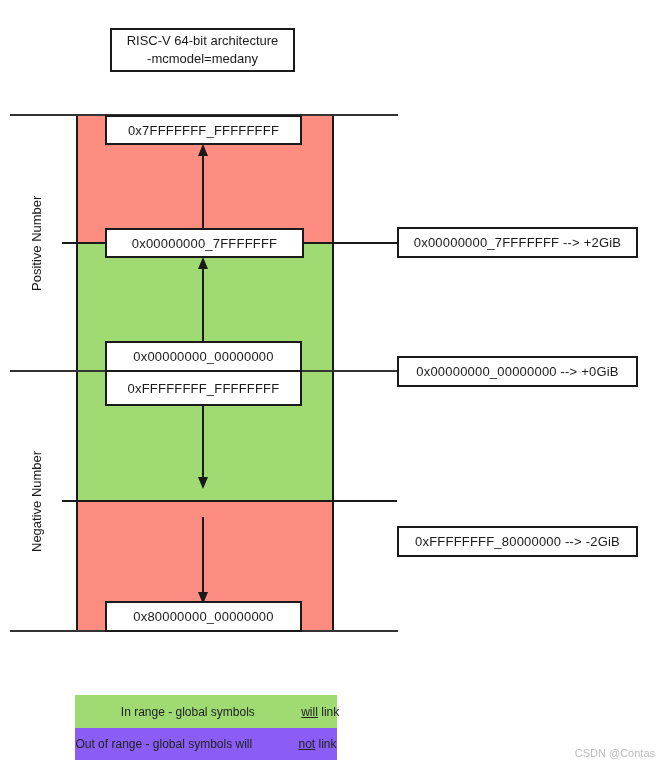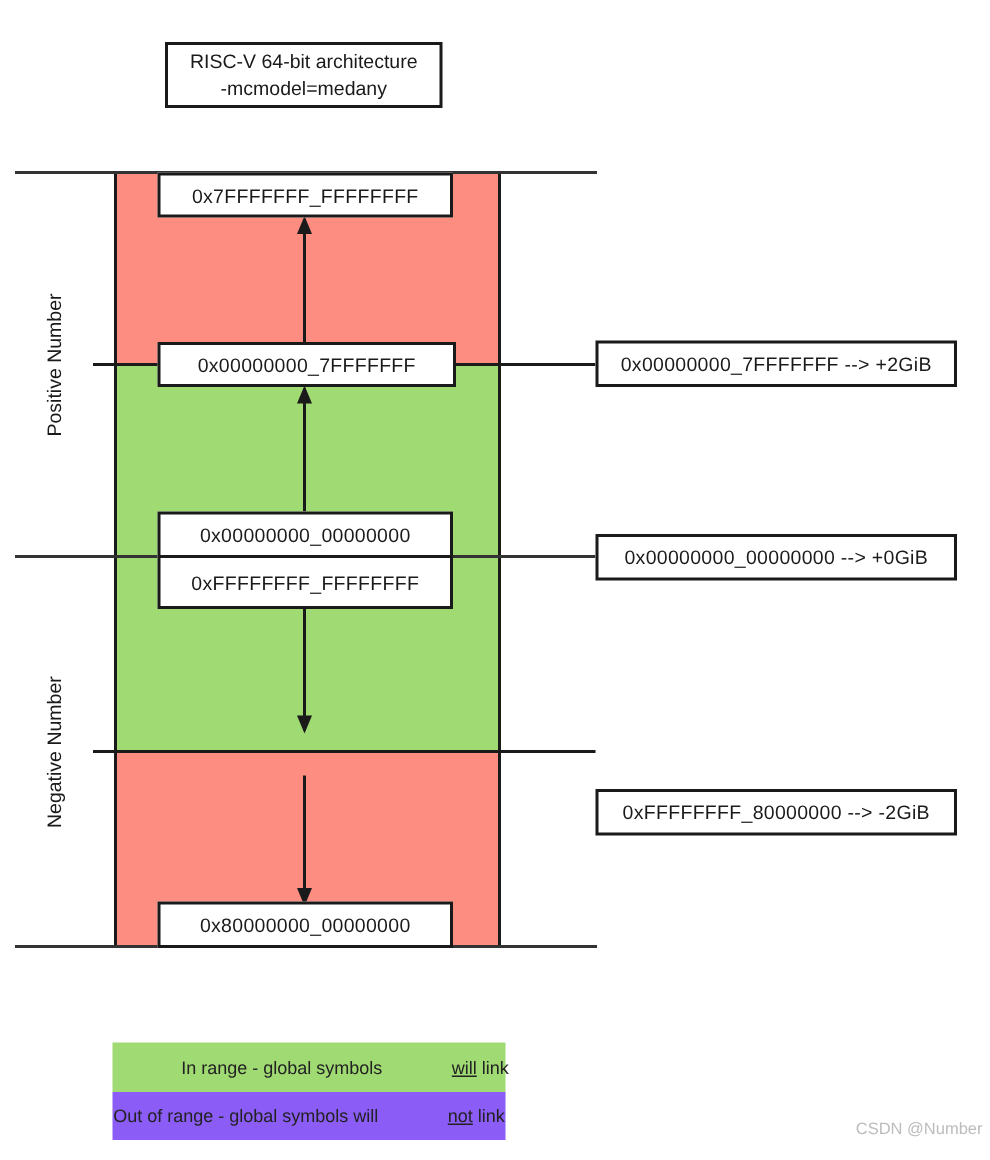--- a/index.html
+++ b/index.html
@@ -109,15 +109,15 @@
 
   <div class="legend">
     <div class="legend-row green">
       <span>In range - global symbols </span><span class="underline">will</span><span> link</span>
     </div>
     <div class="legend-row red">
       <span>Out of range - global symbols will </span><span class="underline">not</span><span> link</span>
     </div>
   </div>
 
-  <div class="watermark">CSDN @Number</div>
+  <div class="watermark">CSDN @Contas</div>
 
 </div>
 
 </body></html>

